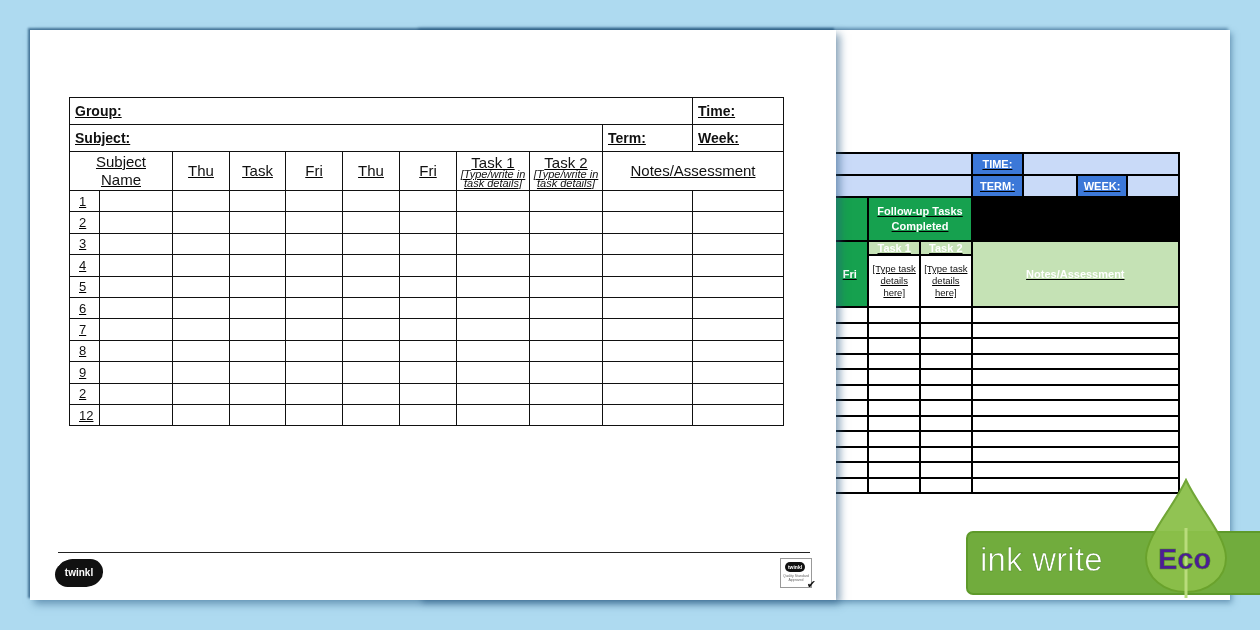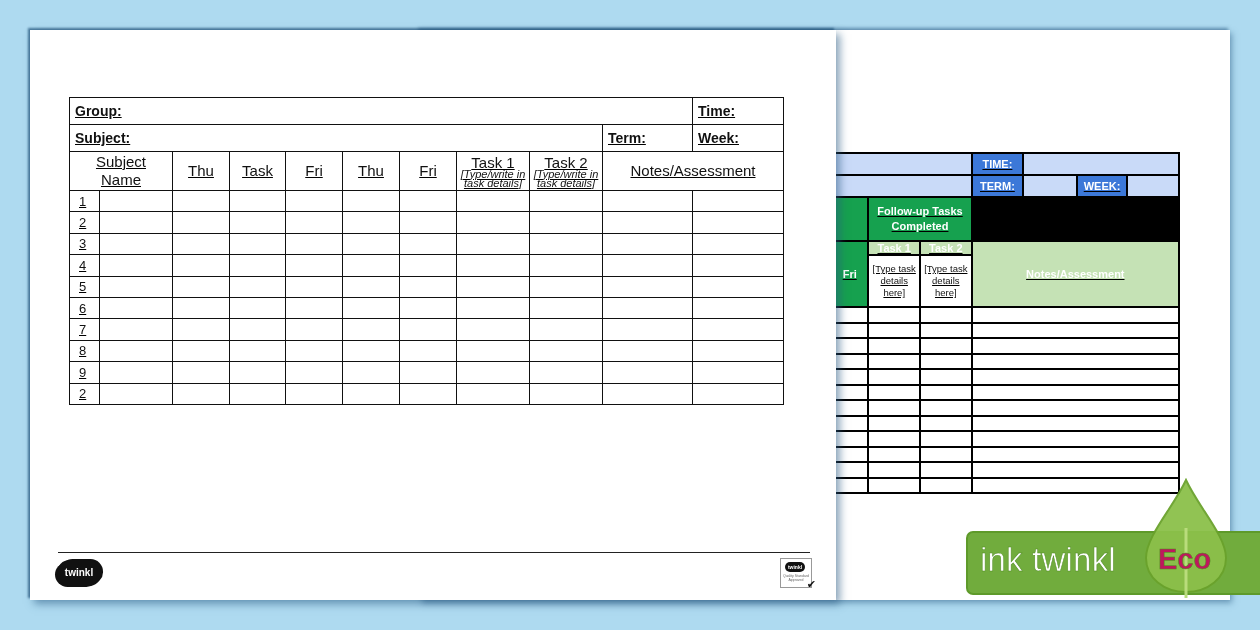--- a/index.html
+++ b/index.html
@@ -57,21 +57,21 @@
   .eco-banner {
     position: absolute; left: 966px; top: 531px; width: 294px; height: 64px;
     background: #71ac3d; border: 2px solid #5e9a2a; border-right: none;
     border-radius: 7px 0 0 7px; box-sizing: border-box; z-index: 5;
   }
   .eco-text { position: absolute; left: 12px; top: 8px; font-size: 33px; color: #fff; letter-spacing: 0.2px;
     -webkit-text-stroke: 0.5px #4e8a20; }
   .eco-leaf {
     position: absolute; left: 1144px; top: 478px; width: 84px; height: 120px; z-index: 6;
   }
-  .eco-label { position: absolute; left: 1158px; top: 543px; font-size: 29px; font-weight: bold; color: #be185d; z-index: 7; text-align: center;
+  .eco-label { position: absolute; left: 1158px; top: 543px; font-size: 29px; font-weight: bold; color: #4c1d95; z-index: 7; text-align: center;
     -webkit-text-stroke: 0.5px #4e8a20; }
 </style>
 </head>
 <body>
 
 <div class="page" id="page-back">
   <table class="grid" id="back-table">
     <colgroup>
       <col style="width:37px">
         <col style="width:51px">
@@ -354,32 +354,45 @@
           <td></td>
           <td></td>
           <td></td>
           <td></td>
           <td></td>
           <td></td>
           <td></td>
           <td></td>
           <td></td>
         </tr>
+        <tr style="height: 21.4px;">
+          <td class="num">12</td>
+          <td></td>
+          <td></td>
+          <td></td>
+          <td></td>
+          <td></td>
+          <td></td>
+          <td></td>
+          <td></td>
+          <td></td>
+          <td></td>
+        </tr>
       </tbody>
   </table>
 
   <div class="footer-line"></div>
   <div class="twinkl-logo">twinkl</div>
   <div class="quality-badge">
     <div class="mini">twinkl</div>
     <div class="cap">Quality Standard Approved</div>
     <div class="tick">✔</div>
   </div>
 </div>
 
 <div class="eco-banner">
-  <span class="eco-text">ink twinkl</span>
+  <span class="eco-text">ink write</span>
 </div>
 <svg class="eco-leaf" viewBox="0 0 84 120">
   <path d="M42 2 C55 30 82 58 82 80 C82 100 64 114 42 114 C20 114 2 100 2 80 C2 58 29 30 42 2 Z" fill="#8cc04a" stroke="#6aa22c" stroke-width="2" opacity="0.95"></path>
   <line x1="42" y1="50" x2="42" y2="120" stroke="#b9dc7c" stroke-width="3"></line>
 </svg>
 <div class="eco-label">Eco</div>
 
 </body></html>

